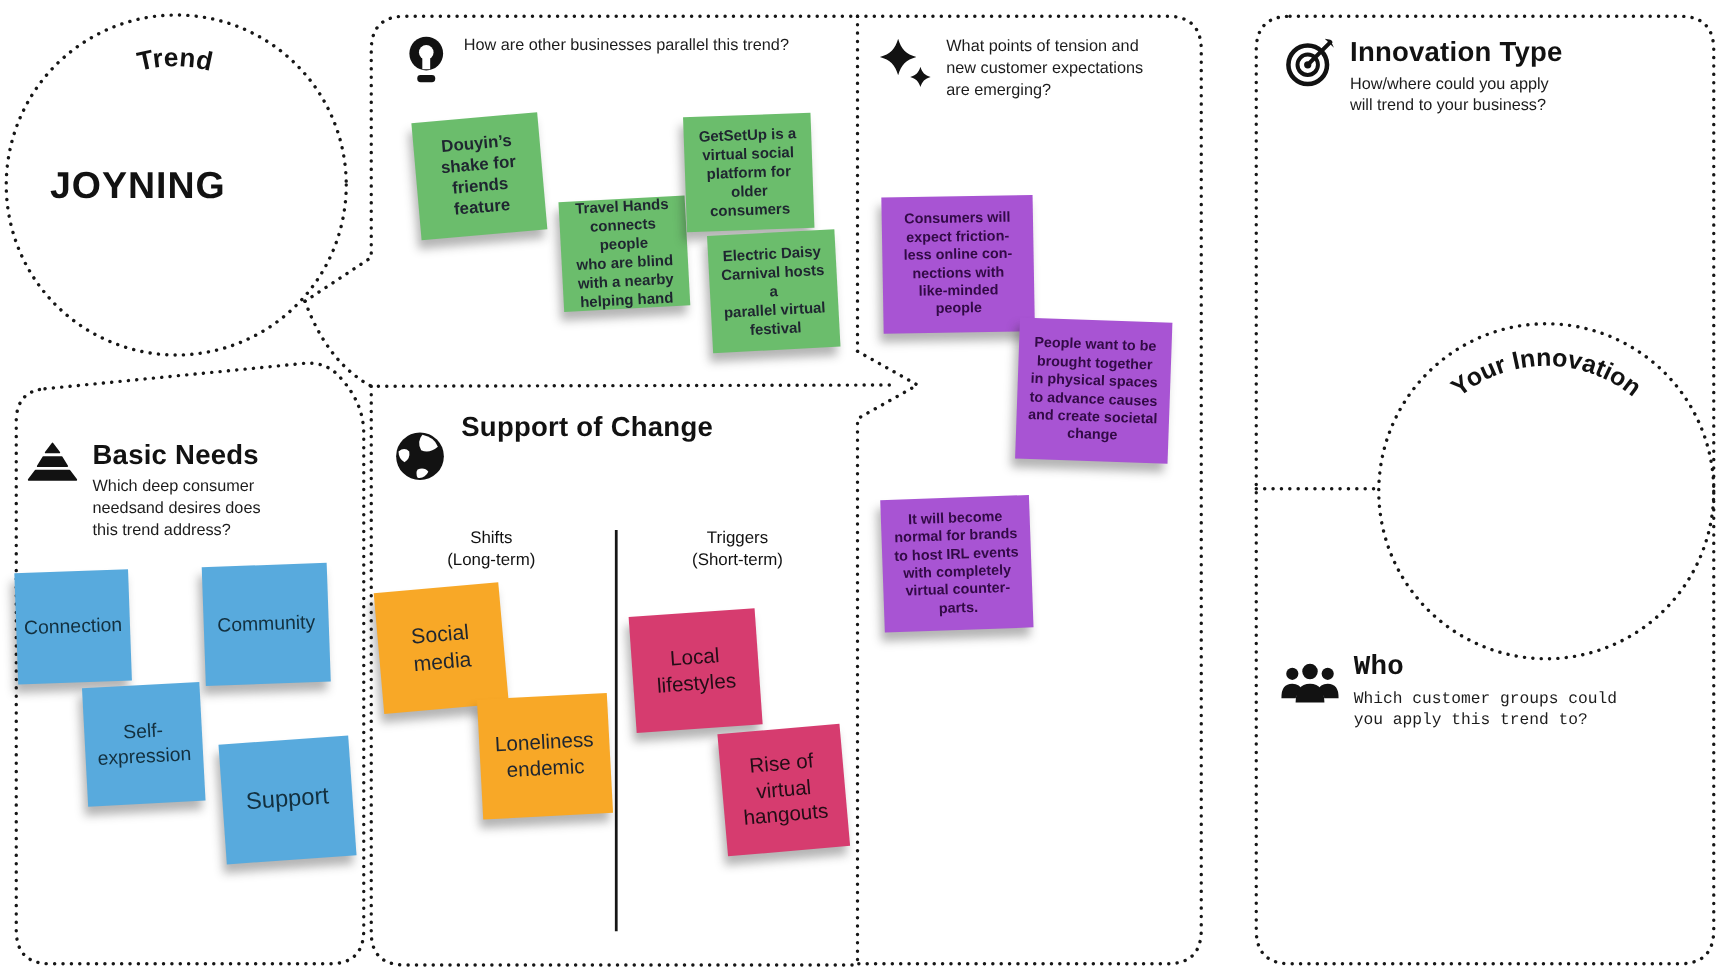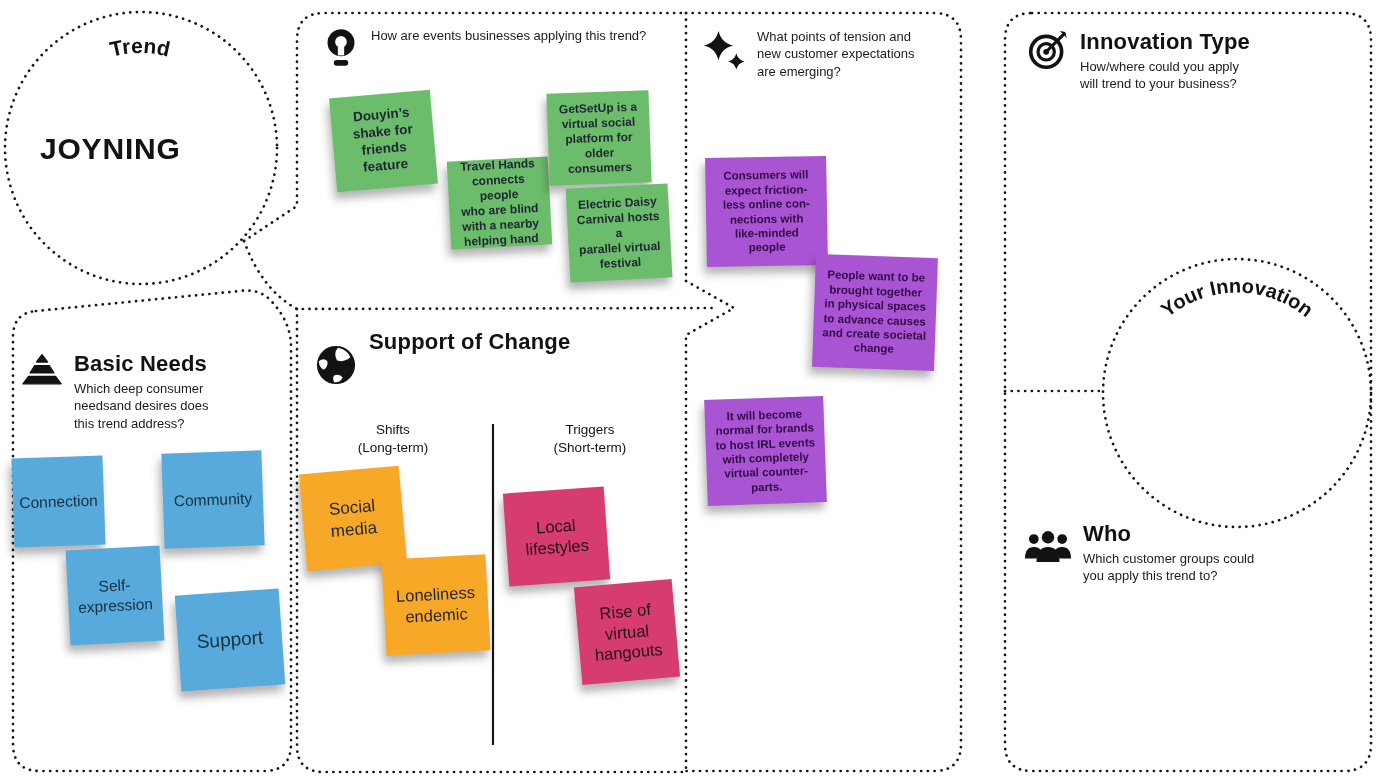--- a/index.html
+++ b/index.html
@@ -62,21 +62,21 @@
   <div class="trend-word">JOYNING</div>
 
   <div class="hdr" style="left:323px;top:27px;width:360px;">
     <svg class="icn" width="36" height="46" viewBox="0 0 40 48">
       <circle cx="20" cy="16" r="15" fill="#121212"></circle>
       <circle cx="20" cy="15" r="6.5" fill="#fff"></circle>
       <rect x="16.5" y="19" width="7" height="11" fill="#fff"></rect>
       <rect x="12" y="35" width="16" height="6.5" rx="3" fill="#121212"></rect>
     </svg>
     <div>
-      <div class="sub">How are events businesses applying this trend?</div>
+      <div class="sub">How are other businesses parallel this trend?</div>
     </div>
   </div>
 
   <div class="hdr" style="left:703px;top:28px;width:250px;">
     <svg class="icn" width="42" height="46" viewBox="0 0 46 46">
       <path fill="#121212" d="M 17,1 C 19.5,10 24,14.5 33,17 C 24,19.5 19.5,24 17,33 C 14.5,24 10,19.5 1,17 C 10,14.5 14.5,10 17,1 Z"></path>
       <path fill="#121212" transform="translate(27,25) scale(0.56)" d="M 17,1 C 19.5,10 24,14.5 33,17 C 24,19.5 19.5,24 17,33 C 14.5,24 10,19.5 1,17 C 10,14.5 14.5,10 17,1 Z"></path>
     </svg>
     <div>
       <div class="sub">What points of tension and
@@ -126,21 +126,21 @@
       <line x1="40" y1="4" x2="22" y2="22" stroke="#121212" stroke-width="3.5" stroke-linecap="round"></line>
       <path fill="#121212" d="M 35,1 L 43,9 L 40,2 Z"></path>
     </svg>
     <div>
       <h2>Innovation Type</h2>
       <div class="sub">How/where could you apply
 will trend to your business?</div>
     </div>
   </div>
 
-  <div class="hdr" style="left:1025px;top:522px;width:300px;">
+  <div class="hdr" style="left:1025px;top:522px;width:300px;font-family:Liberation Mono, monospace;">
     <svg class="icn" width="46" height="34" viewBox="0 0 52 36" style="margin-top:8px;">
       <g fill="#121212">
         <circle cx="10" cy="9" r="5.5"></circle>
         <circle cx="42" cy="9" r="5.5"></circle>
         <circle cx="26" cy="7" r="7"></circle>
         <path d="M 0,31 Q 0,18 10,18 Q 17,18 19,24 Q 14,27 13,31 Z"></path>
         <path d="M 52,31 Q 52,18 42,18 Q 35,18 33,24 Q 38,27 39,31 Z"></path>
         <path d="M 13,35 Q 13,18 26,18 Q 39,18 39,35 Z"></path>
       </g>
     </svg>

